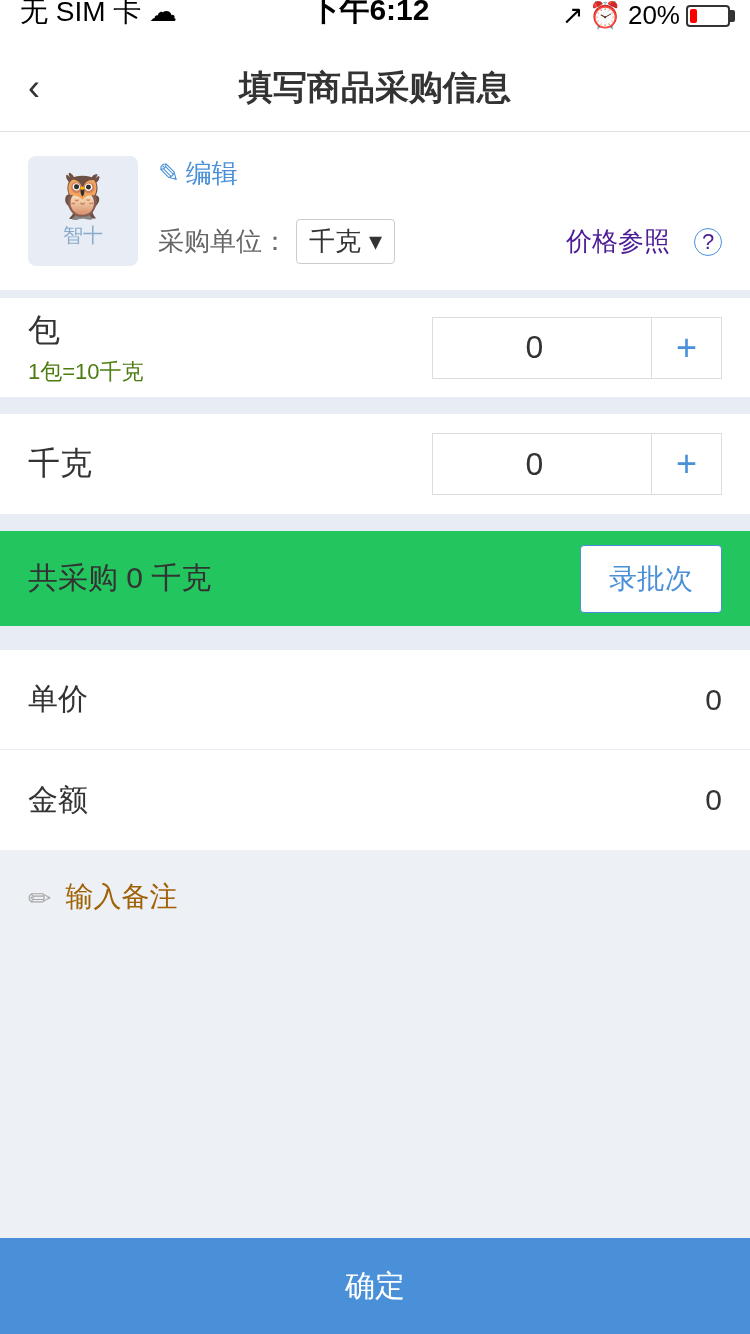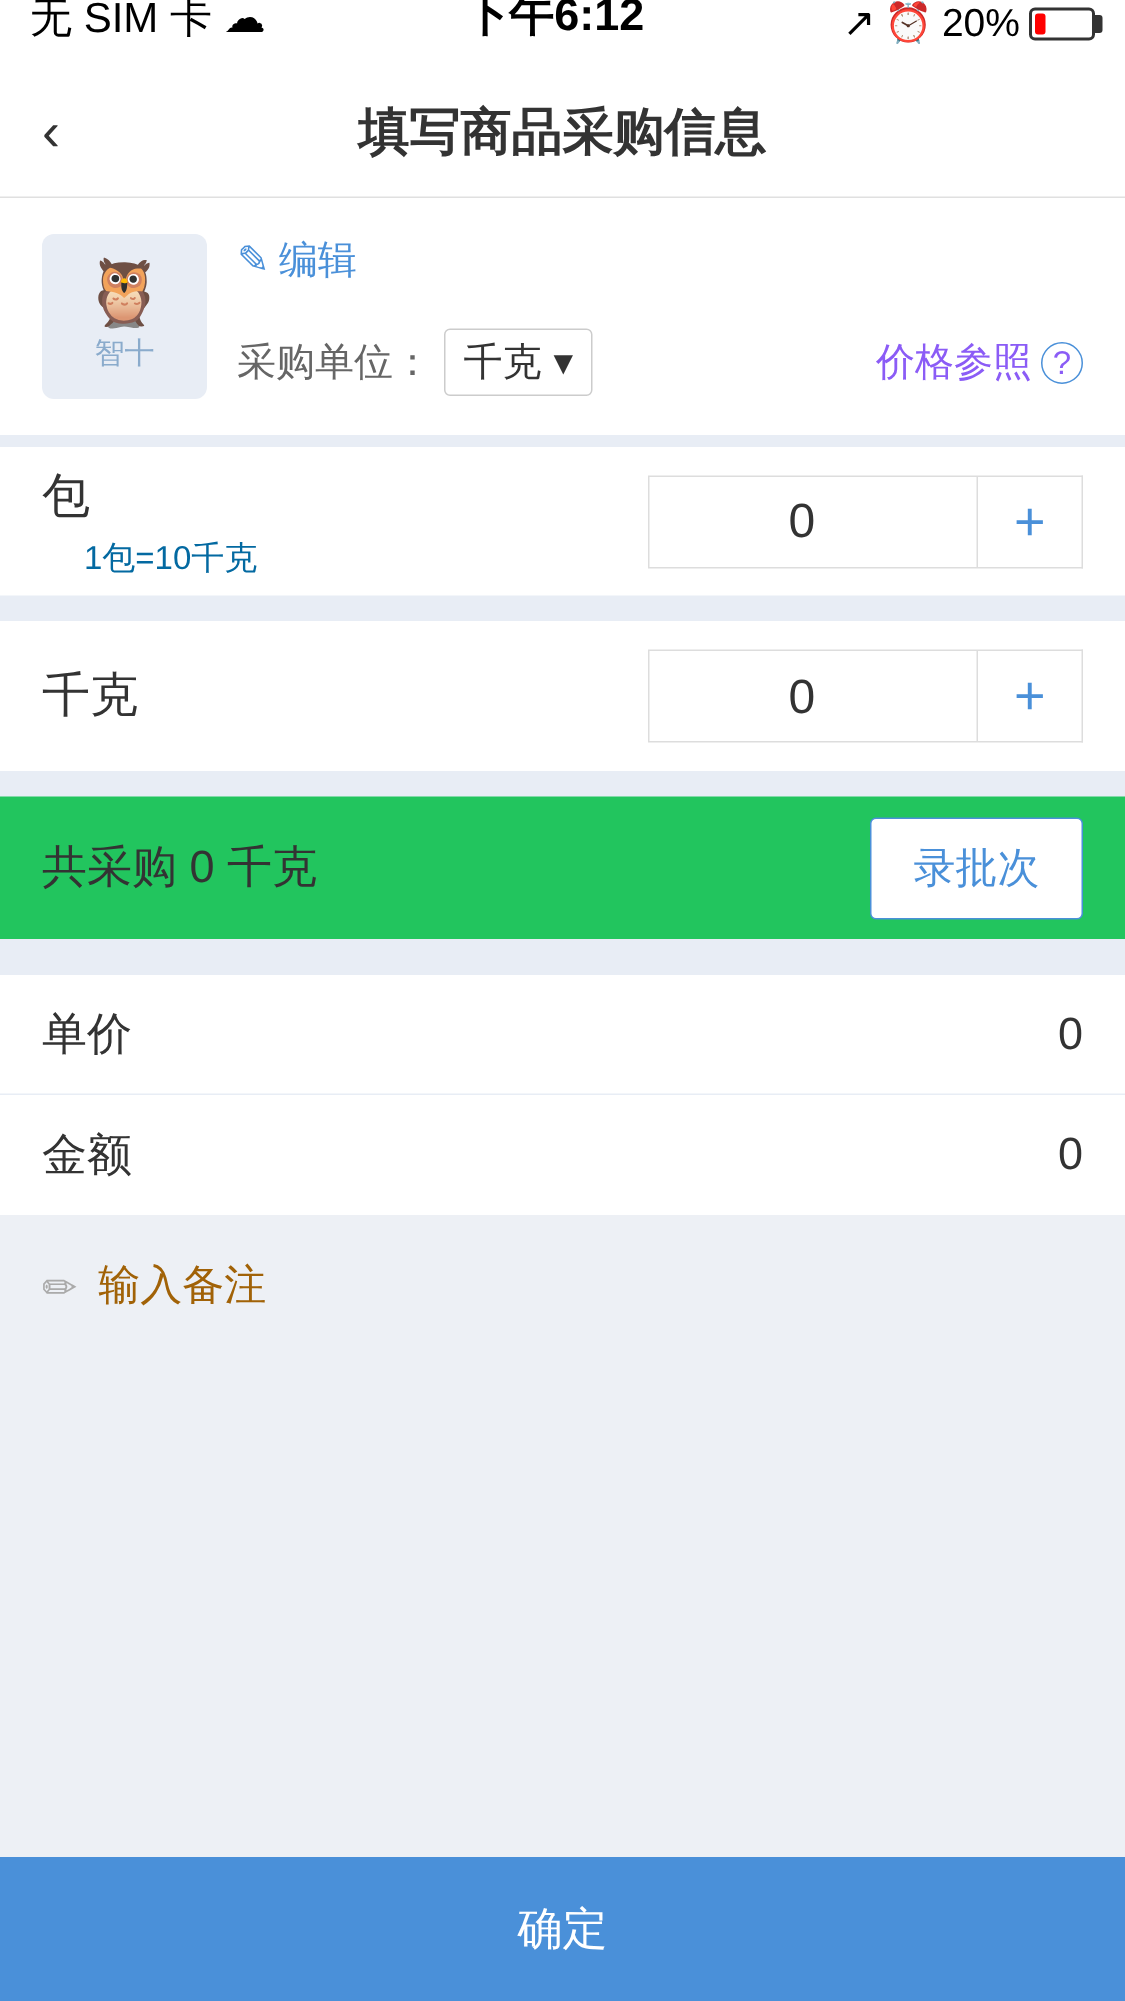--- a/index.html
+++ b/index.html
@@ -105,21 +105,21 @@
       align-items: center;
       gap: 8px;
       border: 1px solid #ccc;
       border-radius: 4px;
       padding: 4px 12px;
       font-size: 26px;
       color: #333;
       margin-left: 8px;
       background: #fff;
     }
-    .price-ref { font-size: 26px; color: #8b5cf6; display: flex; align-items: center; gap: 6px; }
+    .price-ref { font-size: 26px; color: #4c1d95; display: flex; align-items: center; gap: 24px; }
 
     
     .section-sep {
       height: 16px;
       background: #e8edf5;
     }
 
     
     .input-section { background: #fff; }
     .input-row {
@@ -128,21 +128,21 @@
       padding: 0 28px;
       height: 100px;
       border-bottom: 1px solid #e8edf5;
     }
     .input-label {
       display: flex;
       flex-direction: column;
       min-width: 120px;
     }
     .input-label-main { font-size: 32px; color: #333; }
-    .input-label-sub { font-size: 22px; color: #0369a1; margin-top: 4px; margin-left: 28px; }
+    .input-label-sub { font-size: 22px; color: #4d7c0f; margin-top: 4px; }
     .input-right {
       display: flex;
       align-items: center;
       margin-left: auto;
       gap: 0;
     }
     .number-input {
       width: 220px;
       height: 62px;
       border: 1px solid #ddd;
@@ -186,21 +186,21 @@
       border-radius: 4px;
       cursor: pointer;
     }
 
     
     .detail-section { background: #fff; border-top: 8px solid #e8edf5; }
     .detail-row {
       display: flex;
       align-items: center;
       padding: 0 28px;
-      height: 80px;
+      height: 100px;
       border-bottom: 1px solid #e8edf5;
     }
     .detail-label { font-size: 30px; color: #333; }
     .detail-value { margin-left: auto; font-size: 30px; color: #333; }
 
     
     .remark-section {
       background: #edf0f5;
       padding: 28px;
       margin-top: 0;

